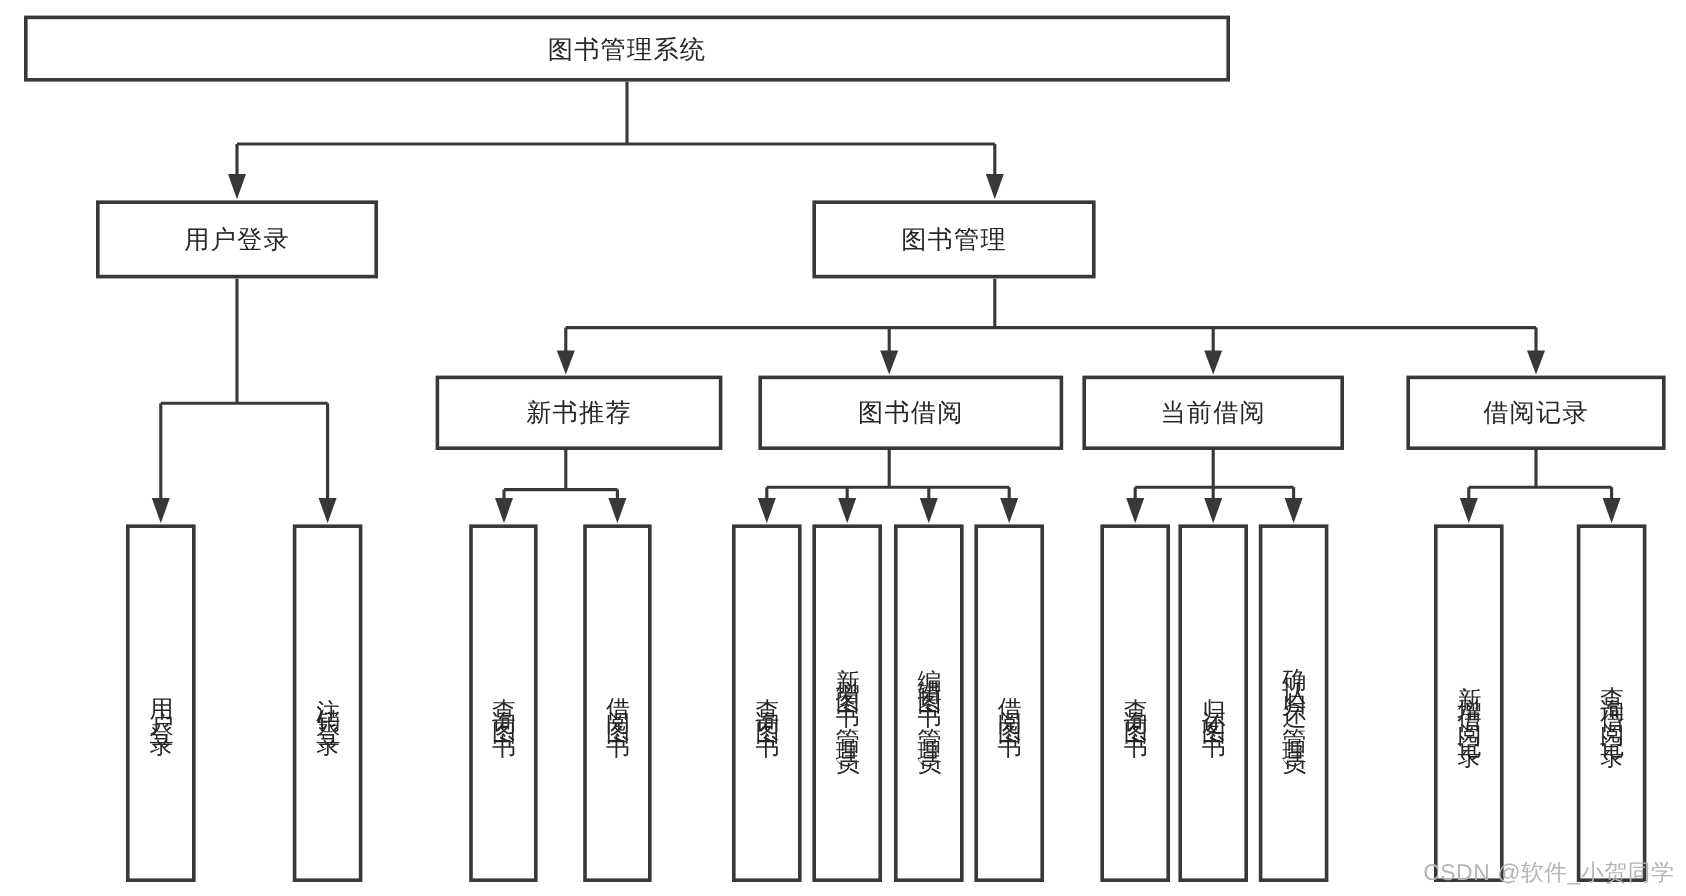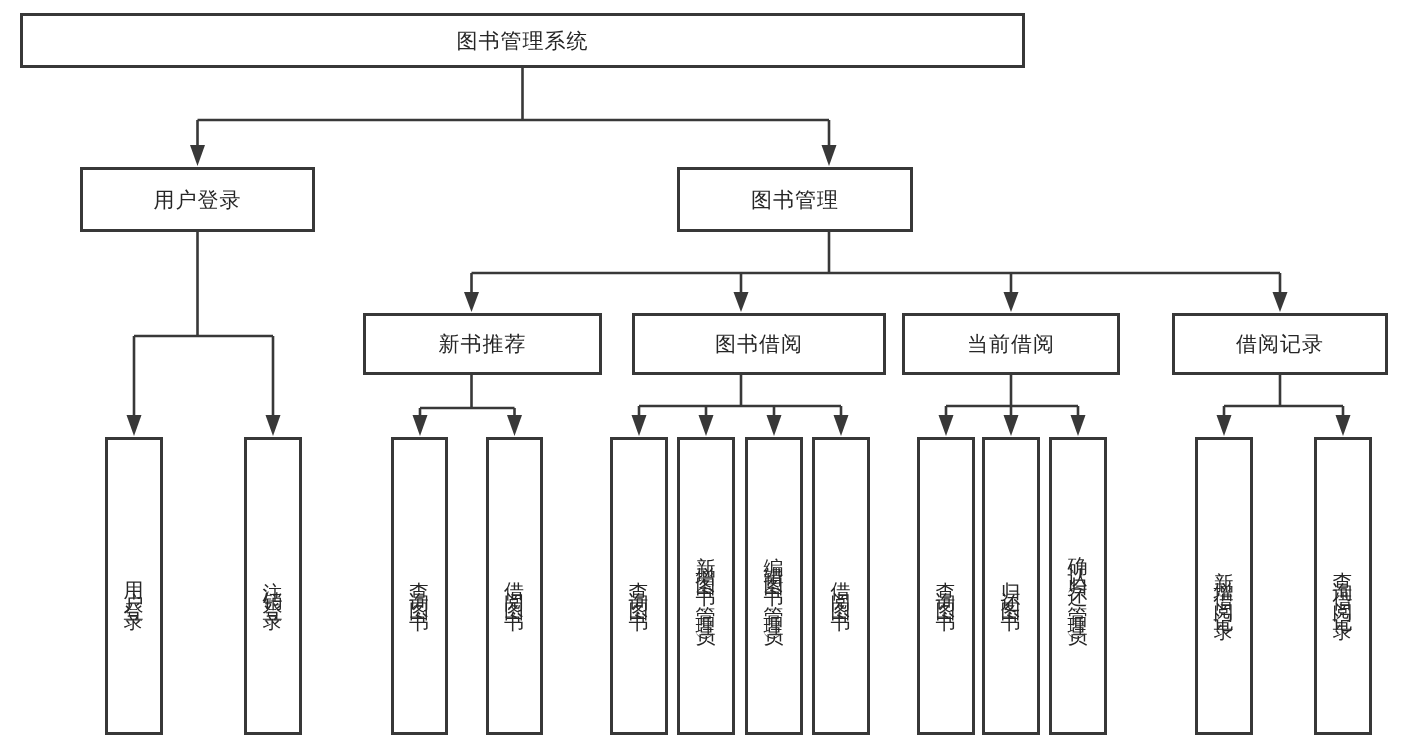--- a/index.html
+++ b/index.html
@@ -174,14 +174,15 @@
     <span class="v-label">确认归还（管理员）</span>
   </div>
 
   <div class="box v-box" style="left:1195px;">
     <span class="v-label">新增借阅记录</span>
   </div>
   <div class="box v-box" style="left:1314px;">
     <span class="v-label">查询借阅记录</span>
   </div>
 
+  <div id="watermark">CSDN @软件_小贺同学</div>
 
 </div>
 
 </body></html>

